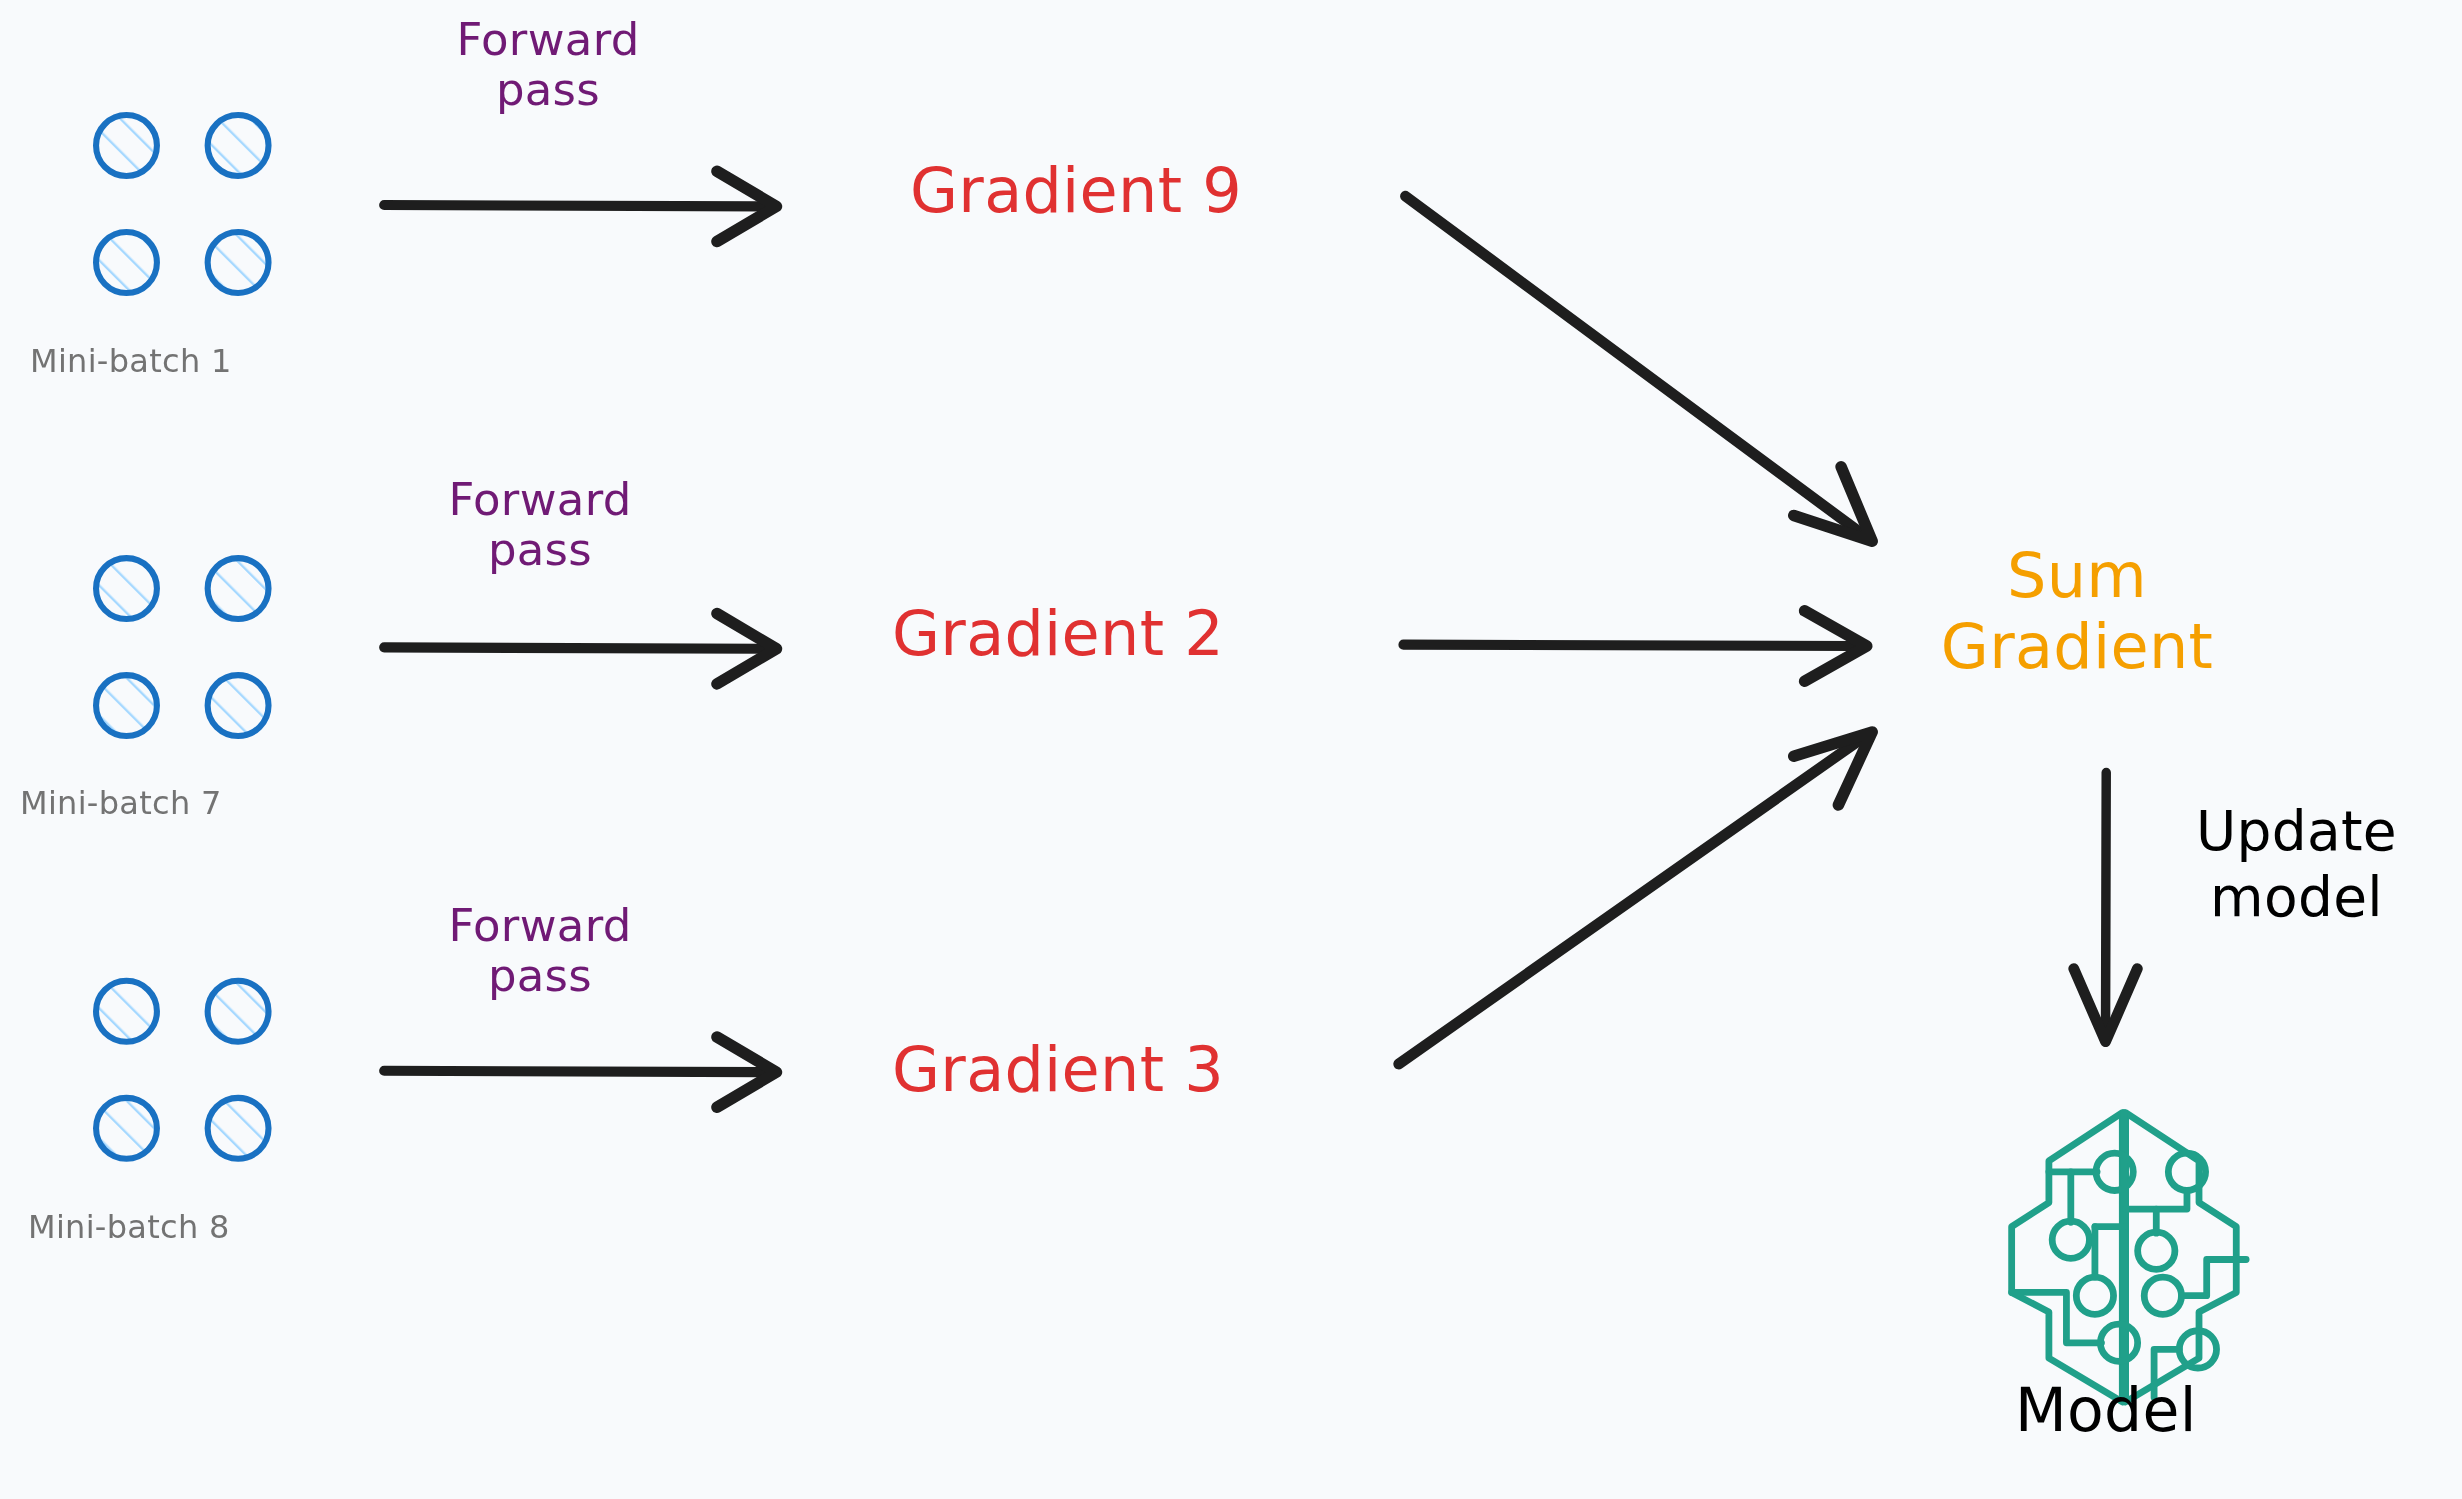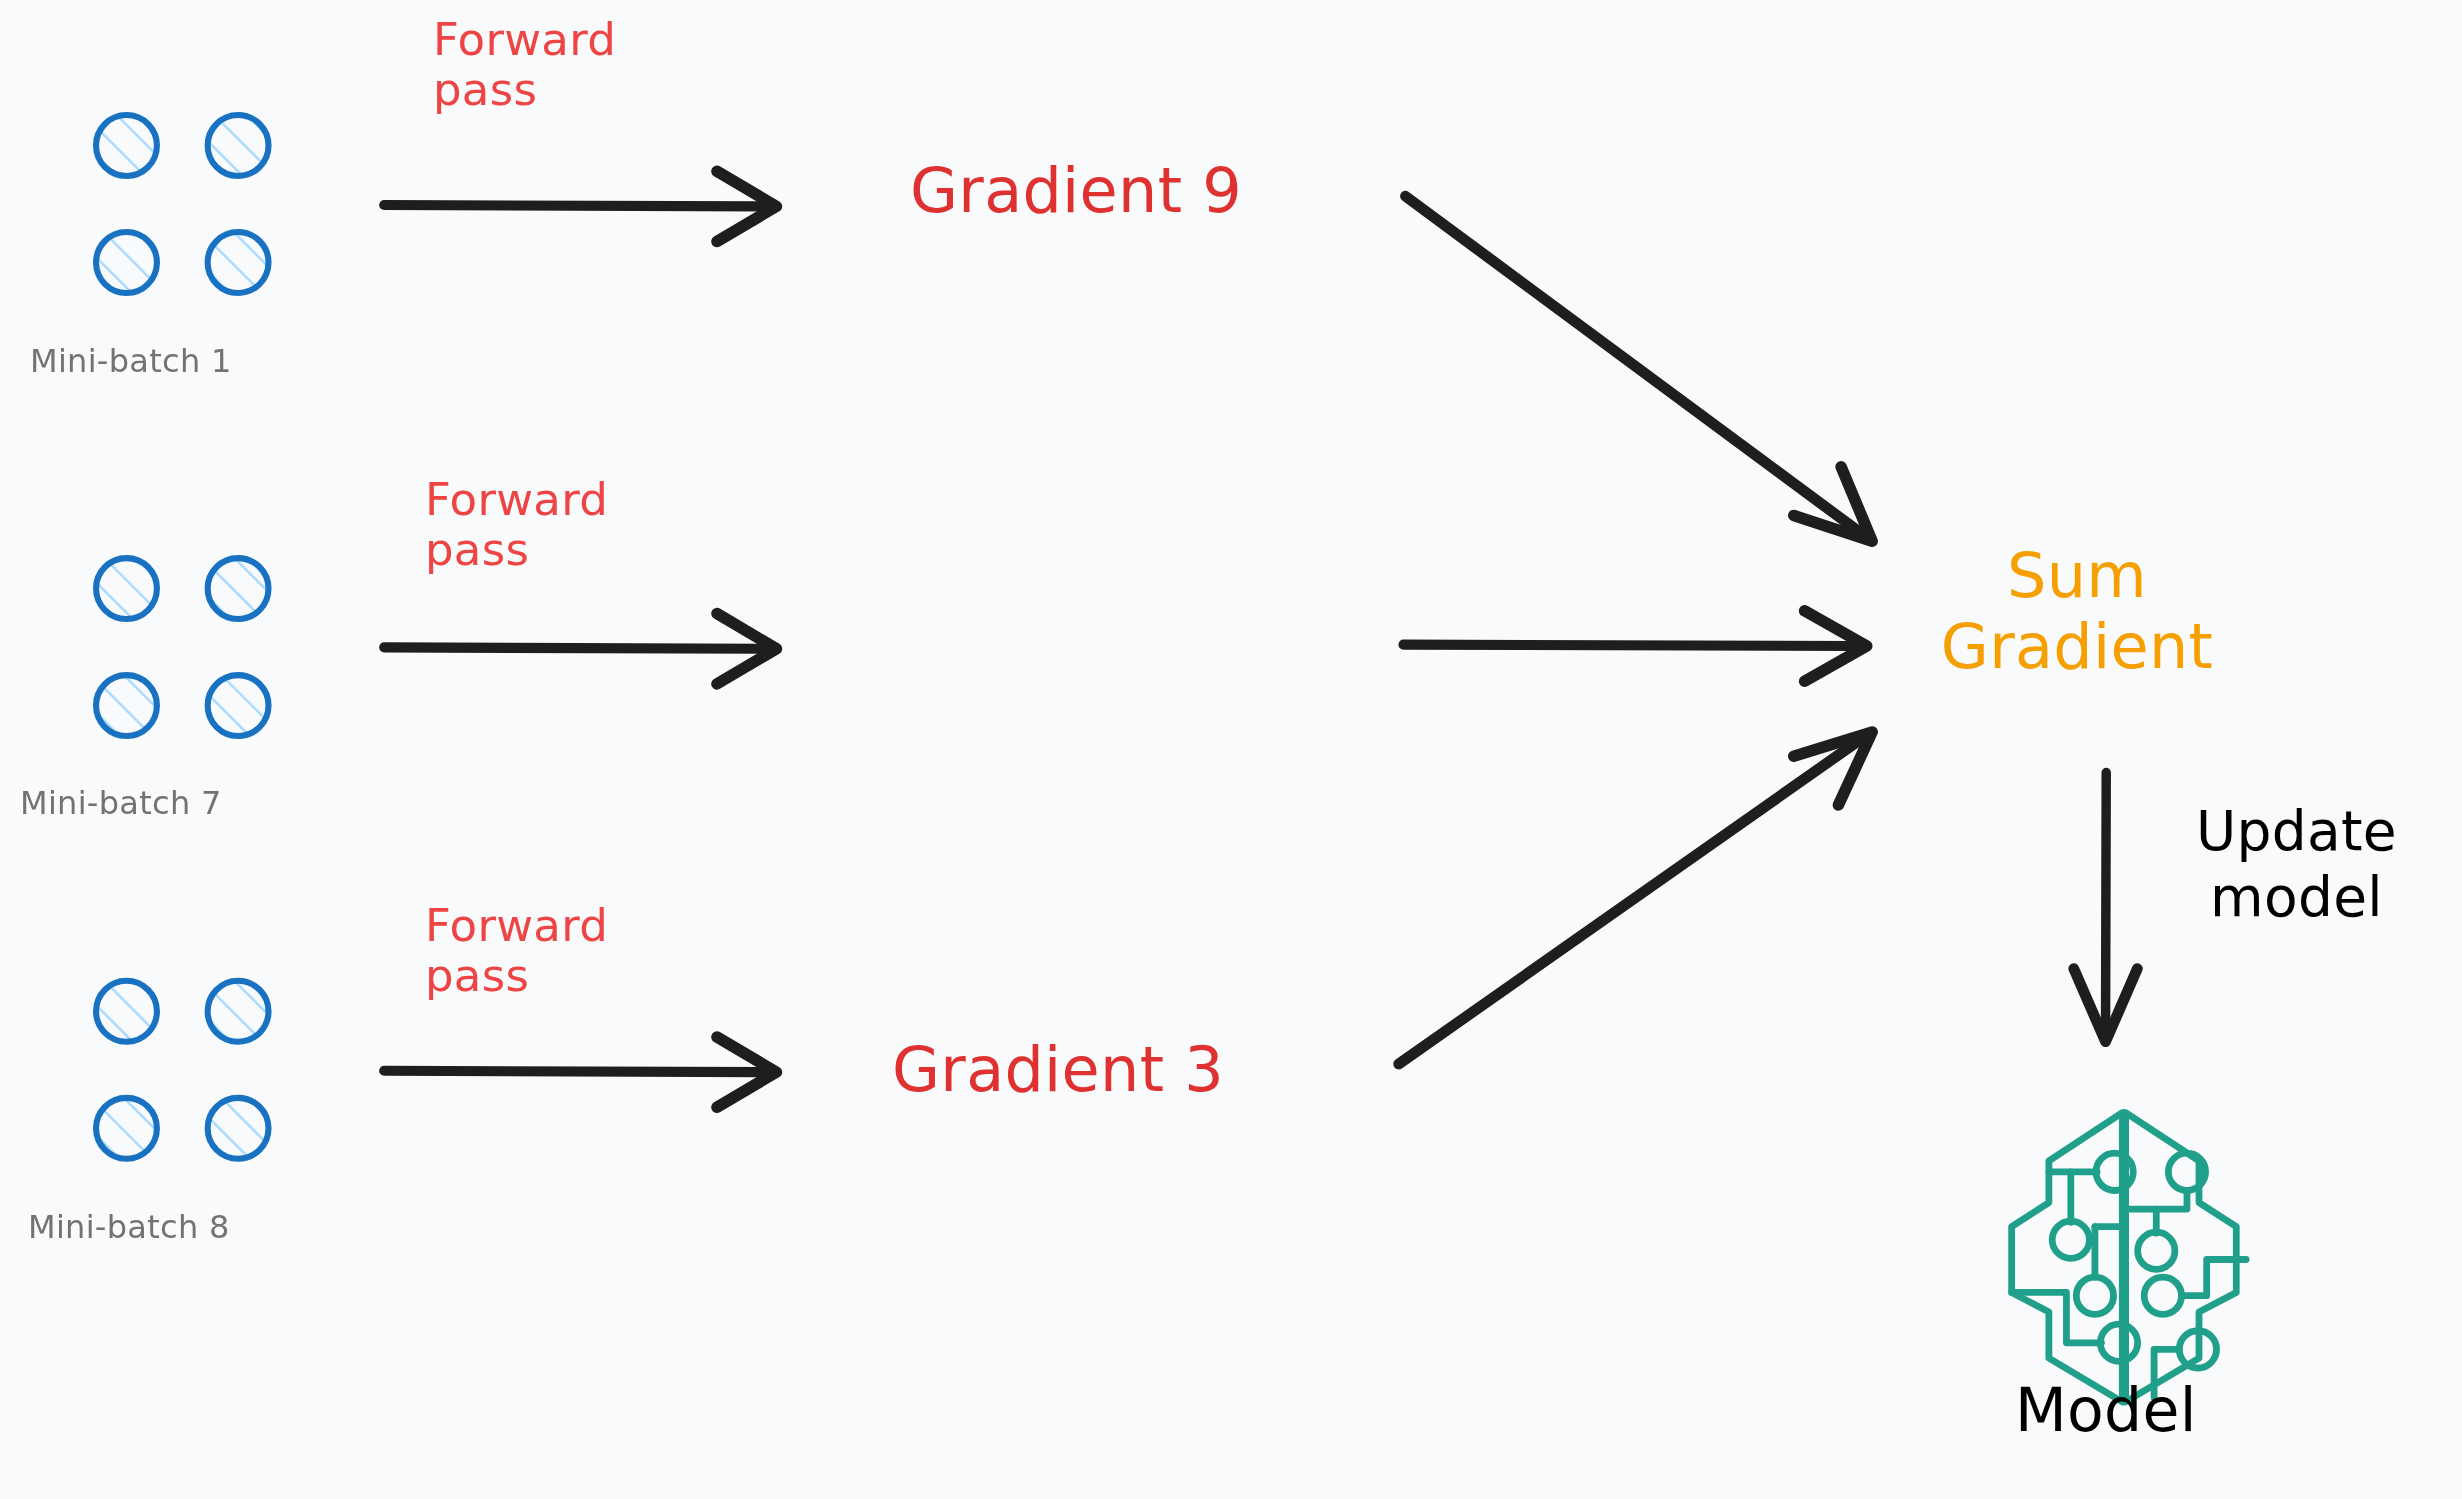--- a/index.html
+++ b/index.html
@@ -13,21 +13,21 @@
   #stage{position:absolute;left:0;top:0;width:2462px;height:1499px;}
   .hand{
     font-family:"DejaVu Sans", sans-serif;
     font-weight:400;
     letter-spacing:0.3px;
     white-space:nowrap;
     line-height:1.12;
   }
   .abs{position:absolute;}
   .batch-label{font-size:32px;color:#737373;}
-  .fwd-label{font-size:45px;color:#ef4444;}
+  .fwd-label{font-size:45px;color:#701a75;text-align:center;}
   .grad-label{font-size:62px;color:#e03131;}
   .sum-label{font-size:62px;color:#f59f00;text-align:center;line-height:1.15;}
   .update-label{font-size:55px;color:#000000;text-align:center;line-height:1.2;}
   .model-label{font-size:60px;color:#000;}
   svg{position:absolute;left:0;top:0;overflow:visible;}
 </style>
 </head>
 <body style="background: rgb(248, 250, 252);">
 
 <div id="stage">
@@ -136,20 +136,21 @@
   <div class="abs hand fwd-label" style="left:425px; top:475px; width:230px;">
     <div>Forward</div>
     <div>pass</div>
   </div>
   <div class="abs hand fwd-label" style="left:425px; top:901px; width:230px;">
     <div>Forward</div>
     <div>pass</div>
   </div>
 
   <div class="abs hand grad-label" style="left:910px; top:156px;">Gradient 9</div>
+  <div class="abs hand grad-label" style="left:892px; top:599px;">Gradient 2</div>
   <div class="abs hand grad-label" style="left:892px; top:1035px;text-align:right;">Gradient 3</div>
 
   <div class="abs hand sum-label" style="left:1901px; top:540px; width:352px;">
     <div>Sum</div>
     <div>Gradient</div>
   </div>
 
   <div class="abs hand update-label" style="left:2151px; top:798px; width:291px;">
     <div>Update</div>
     <div>model</div>

